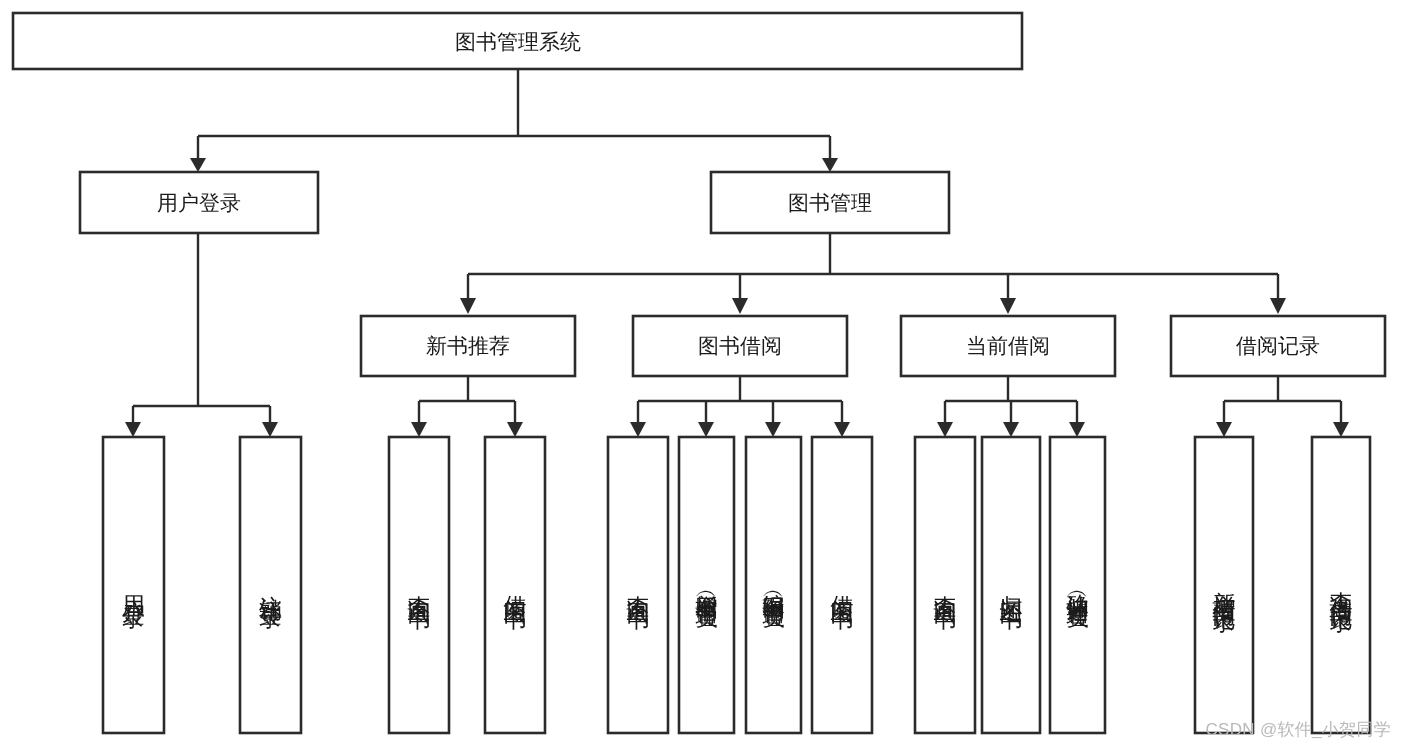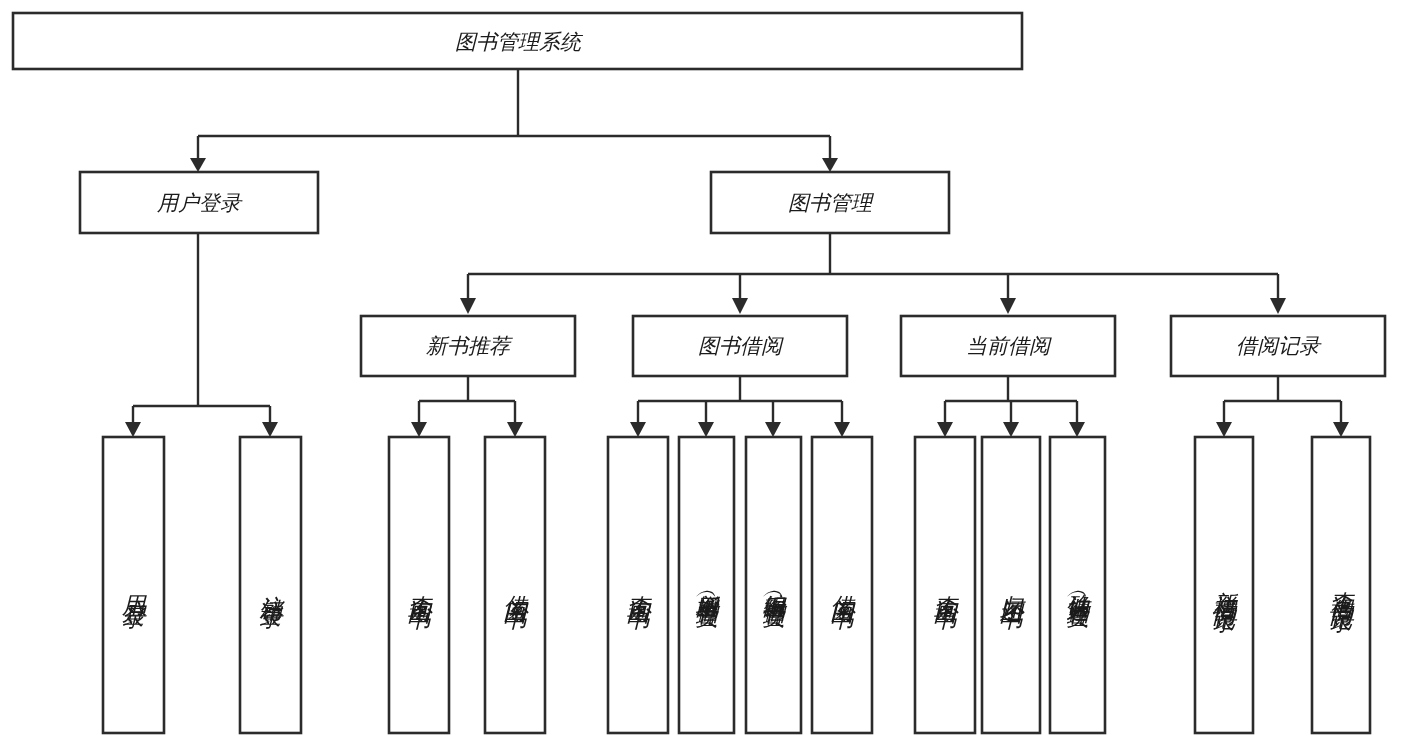--- a/index.html
+++ b/index.html
@@ -10,21 +10,20 @@
   }
   body {
     font-family: "Liberation Sans", "DejaVu Sans", sans-serif;
   }
   #diagram-root {
     position: relative;
     width: 1405px;
     height: 747px;
     background: #ffffff;
     overflow: hidden;
-    font-style: italic;
   }
   svg.diagram-canvas {
     position: absolute;
     top: 0;
     left: 0;
     width: 1405px;
     height: 747px;
     display: block;
   }
   .node-box {
@@ -254,20 +253,21 @@
 
     <g>
       <rect class="node-box" x="1312" y="437" width="58" height="296"></rect>
       <foreignObject x="1312" y="437" width="58" height="296">
         <div xmlns="http://www.w3.org/1999/xhtml" class="vlabel">查询借阅记录</div>
       </foreignObject>
     </g>
 
   </svg>
 
+  <div class="watermark-text">CSDN @软件_小贺同学</div>
 </div>
 
 <style>
   
   .vlabel {
     width: 100%;
     height: 100%;
     box-sizing: border-box;
     display: flex;
     align-items: center;

